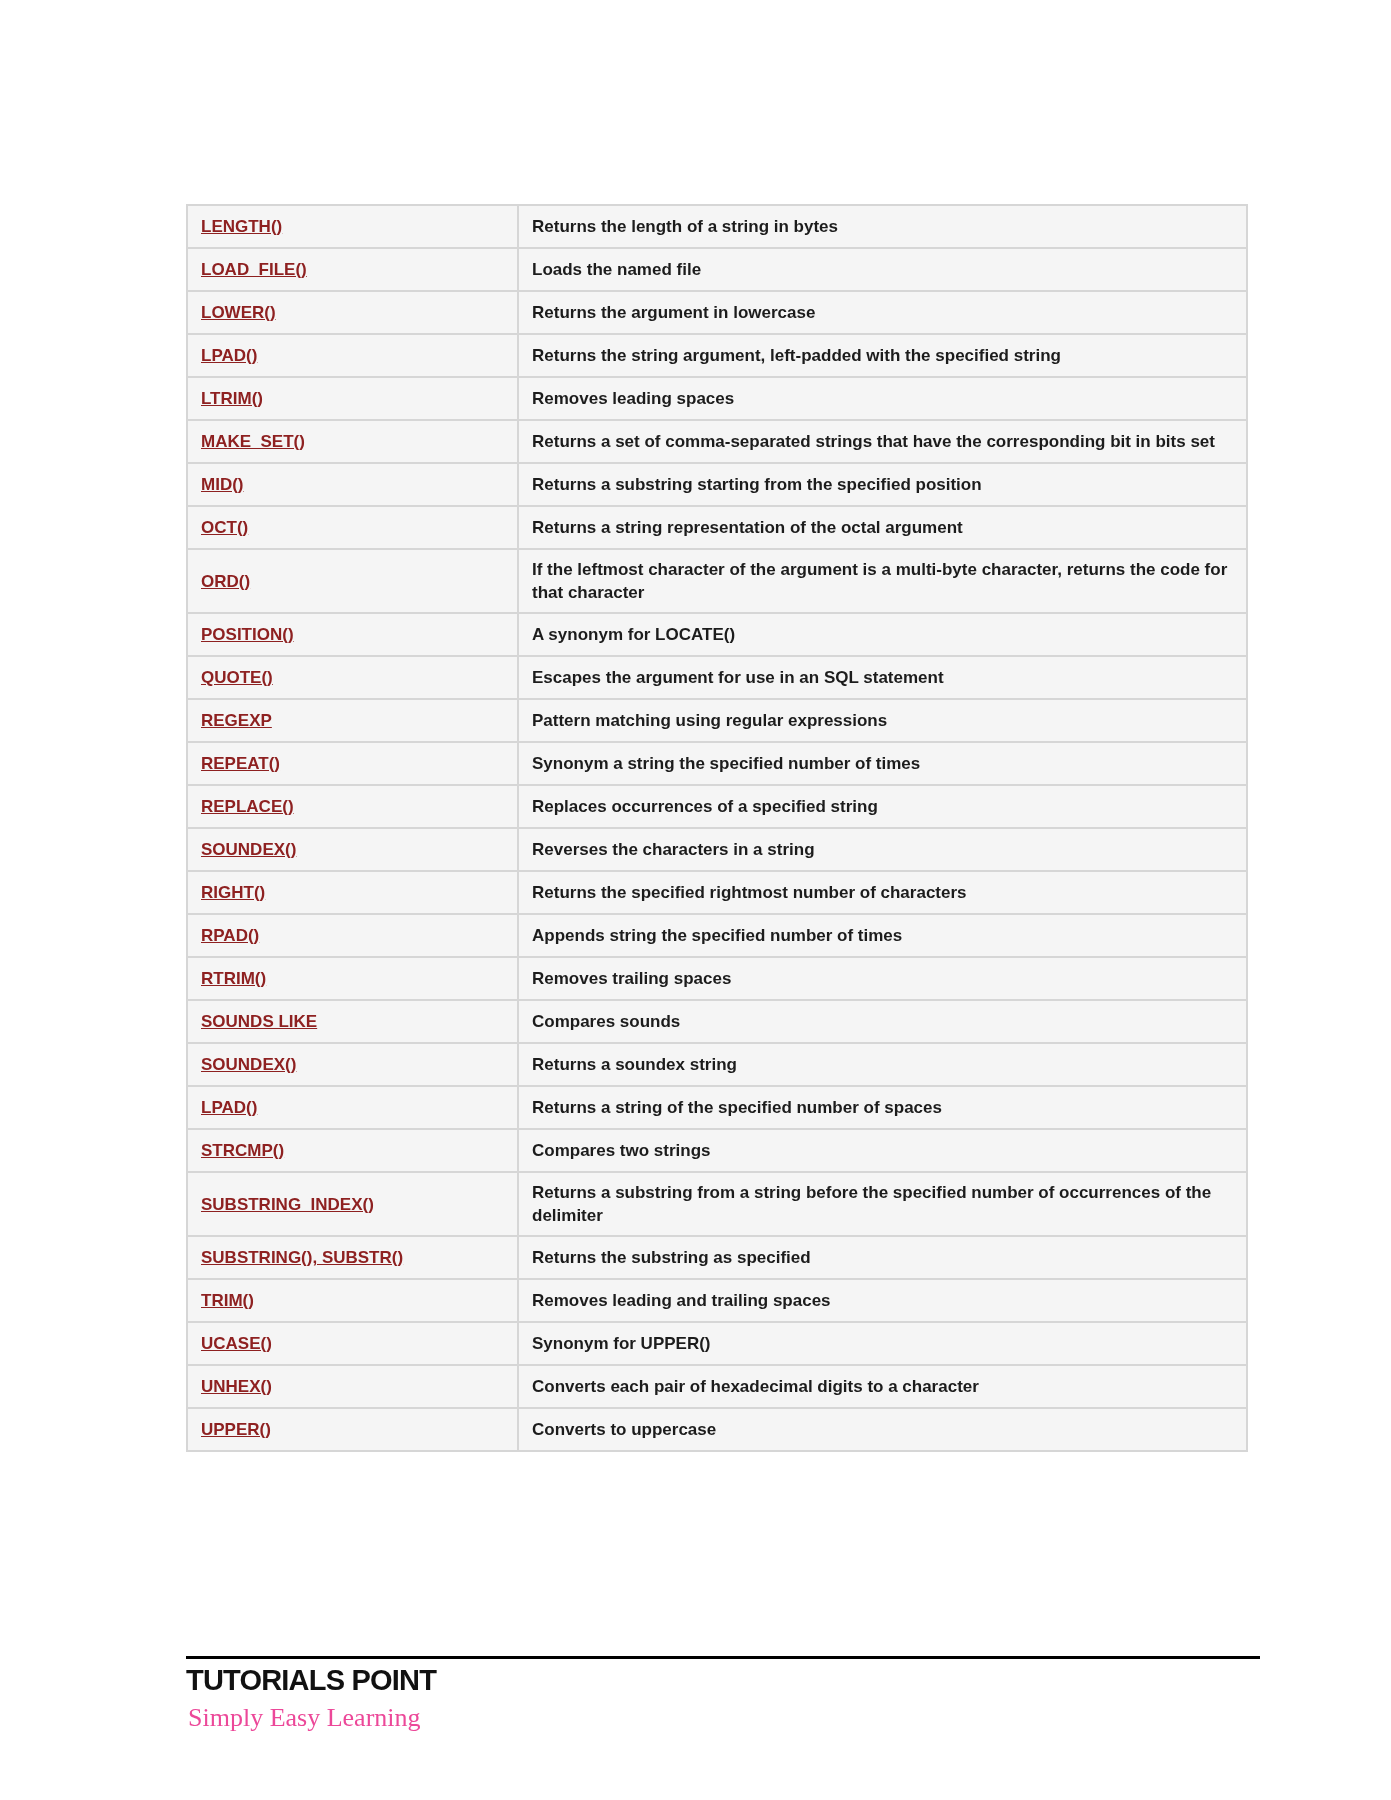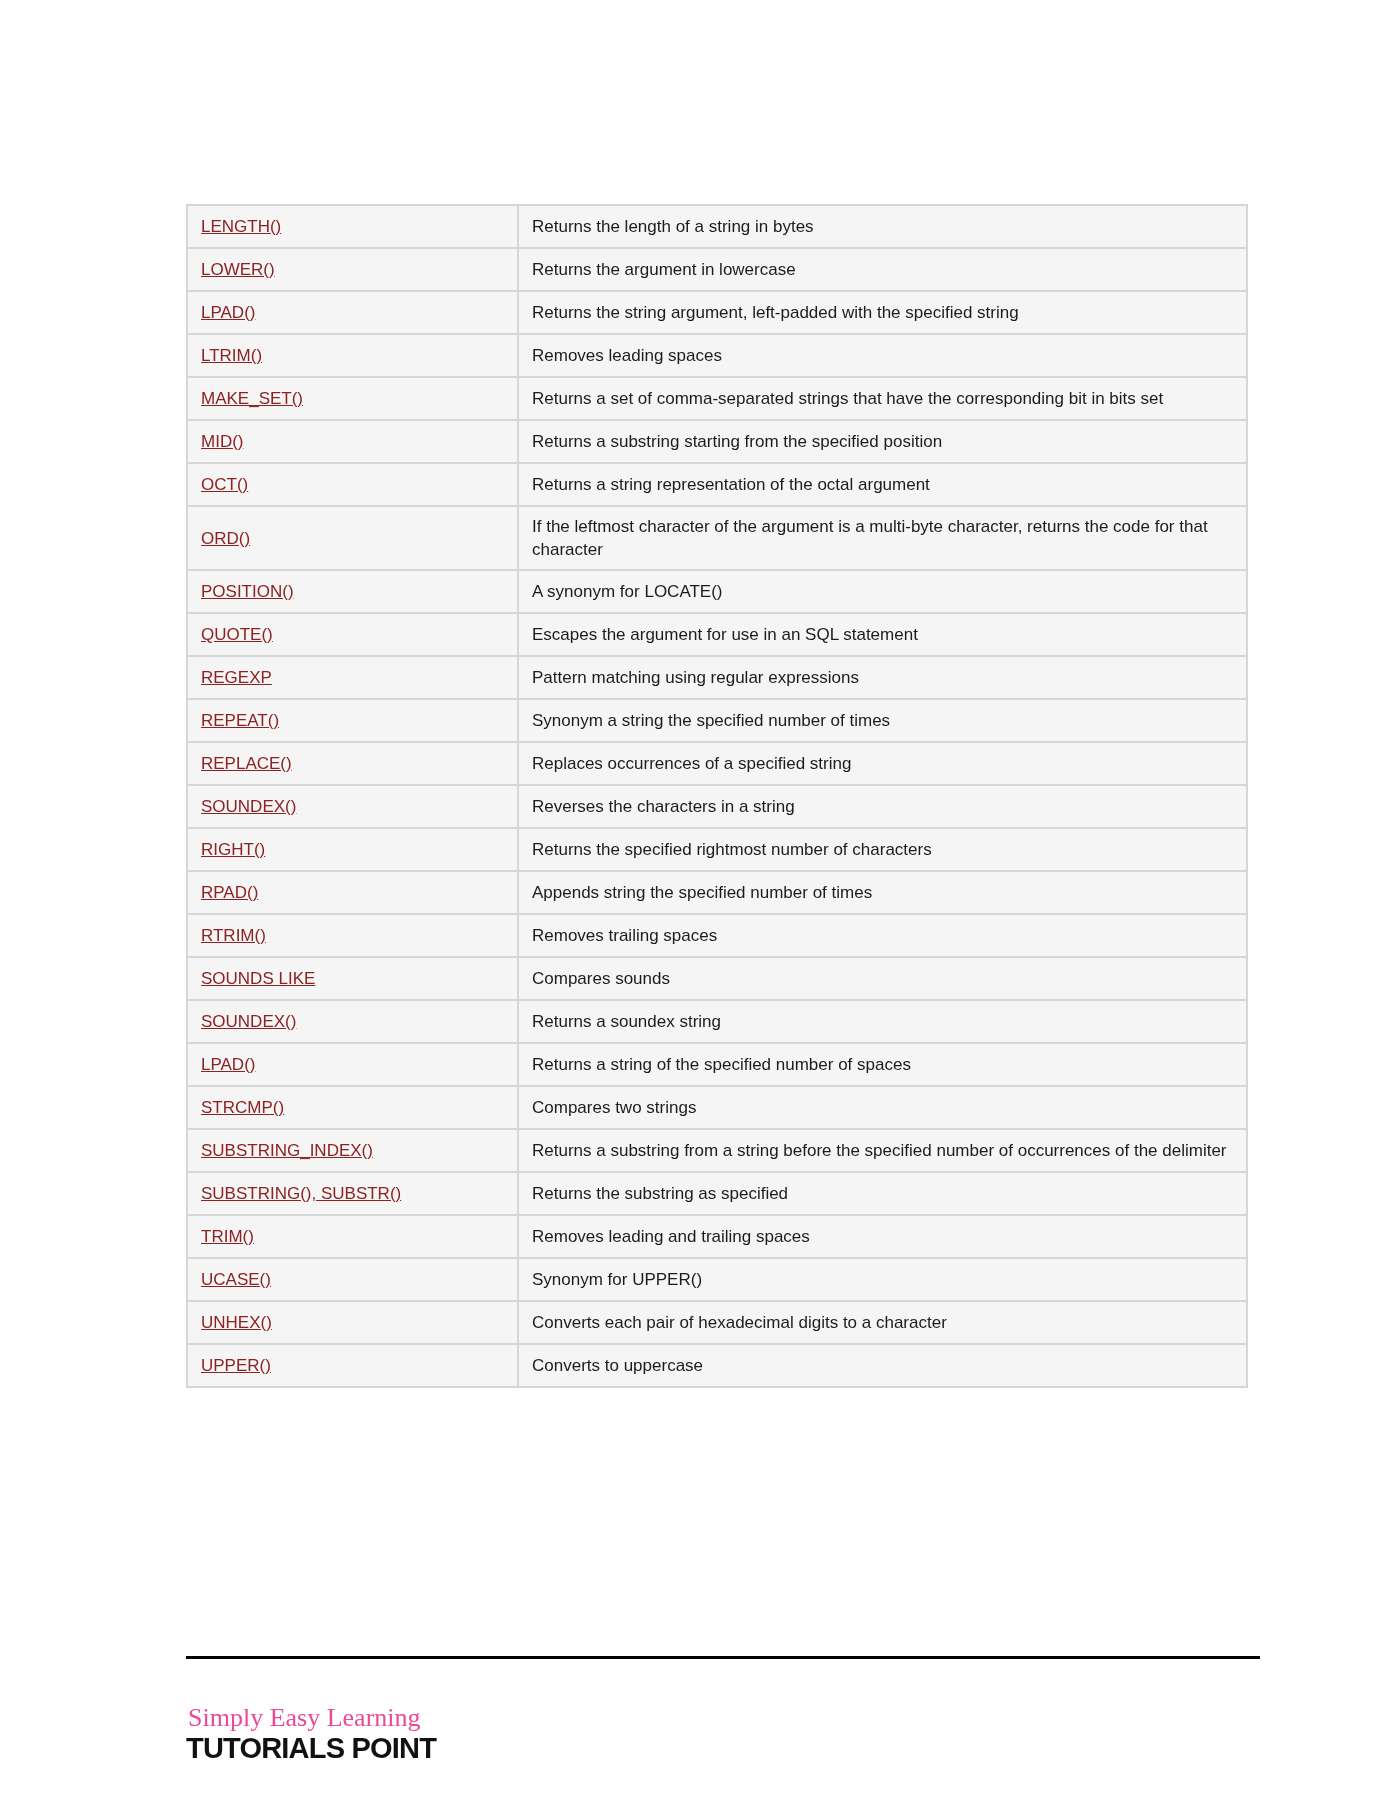--- a/index.html
+++ b/index.html
@@ -30,20 +30,21 @@
   table.doc-table td {
     border: 2px solid var(--border-color, #d6d6d6);
     background: var(--cell-bg, #f5f5f5);
     box-sizing: border-box;
     height: 43px;
     padding: 8px 12px 8px 13px;
     font-size: 17px;
     line-height: 23px;
     vertical-align: middle;
     color: var(--text-color, #1c1c1c);
+    font-weight: bold;
   }
   td.fn-cell a {
     color: var(--link-color, #8e2121);
     text-decoration: underline;
     cursor: pointer;
     white-space: nowrap;
   }
   td.desc-cell {
     word-wrap: break-word;
   }
@@ -51,21 +52,21 @@
     position: absolute;
     left: 186px;
     top: 1656px;
     width: 1074px;
     height: 3px;
     background: #000000;
   }
   .brand-title {
     position: absolute;
     left: 186px;
-    top: 1732px;
+    top: 1664px;
     font-size: 29px;
     font-weight: bold;
     letter-spacing: -0.8px;
     color: #111111;
     font-family: "Liberation Sans", sans-serif;
   }
   .brand-tagline {
     position: absolute;
     left: 188px;
     top: 1703px;
@@ -86,20 +87,26 @@
         <col class="c-desc">
       </colgroup>
       <tbody>
     <tr>
       <td class="fn-cell">
         <a href="#">LENGTH()</a>
       </td>
       <td class="desc-cell">Returns the length of a string in bytes</td>
     </tr>
 
+    <tr>
+      <td class="fn-cell">
+        <a href="#">LOAD_FILE()</a>
+      </td>
+      <td class="desc-cell">Loads the named file</td>
+    </tr>
 
 
     <tr>
       <td class="fn-cell">
         <a href="#">LOWER()</a>
       </td>
       <td class="desc-cell">Returns the argument in lowercase</td>
     </tr>
 
     <tr>

